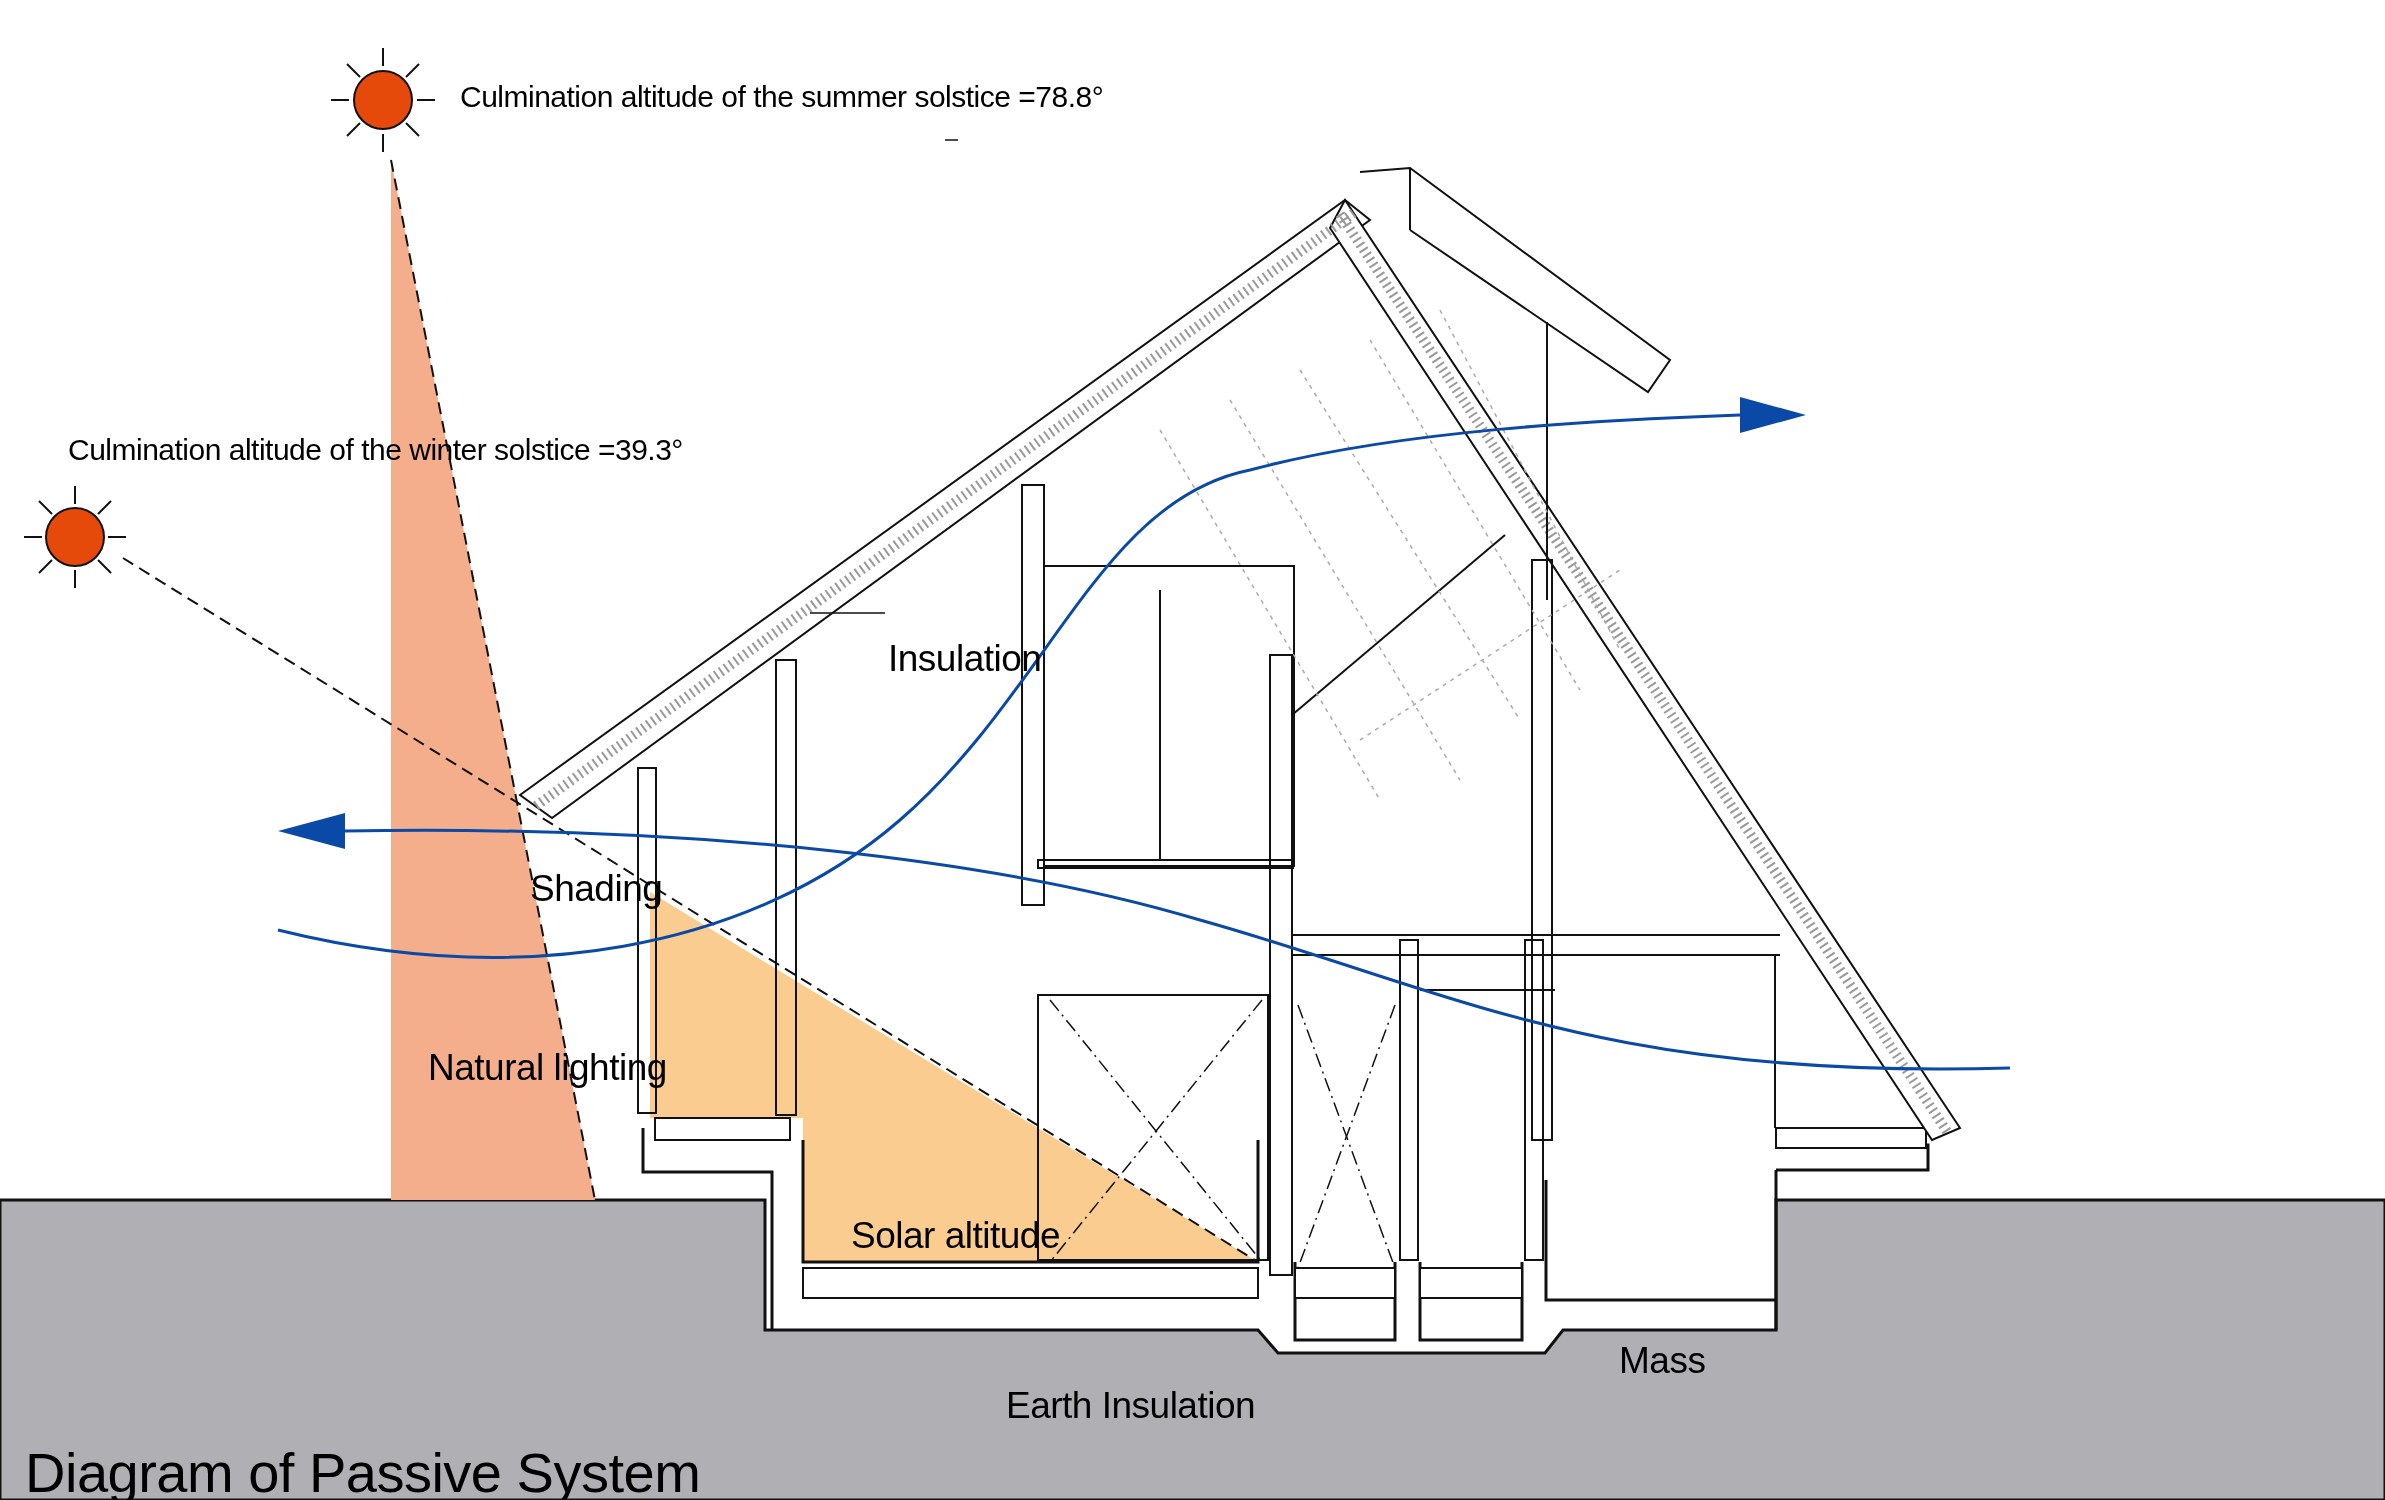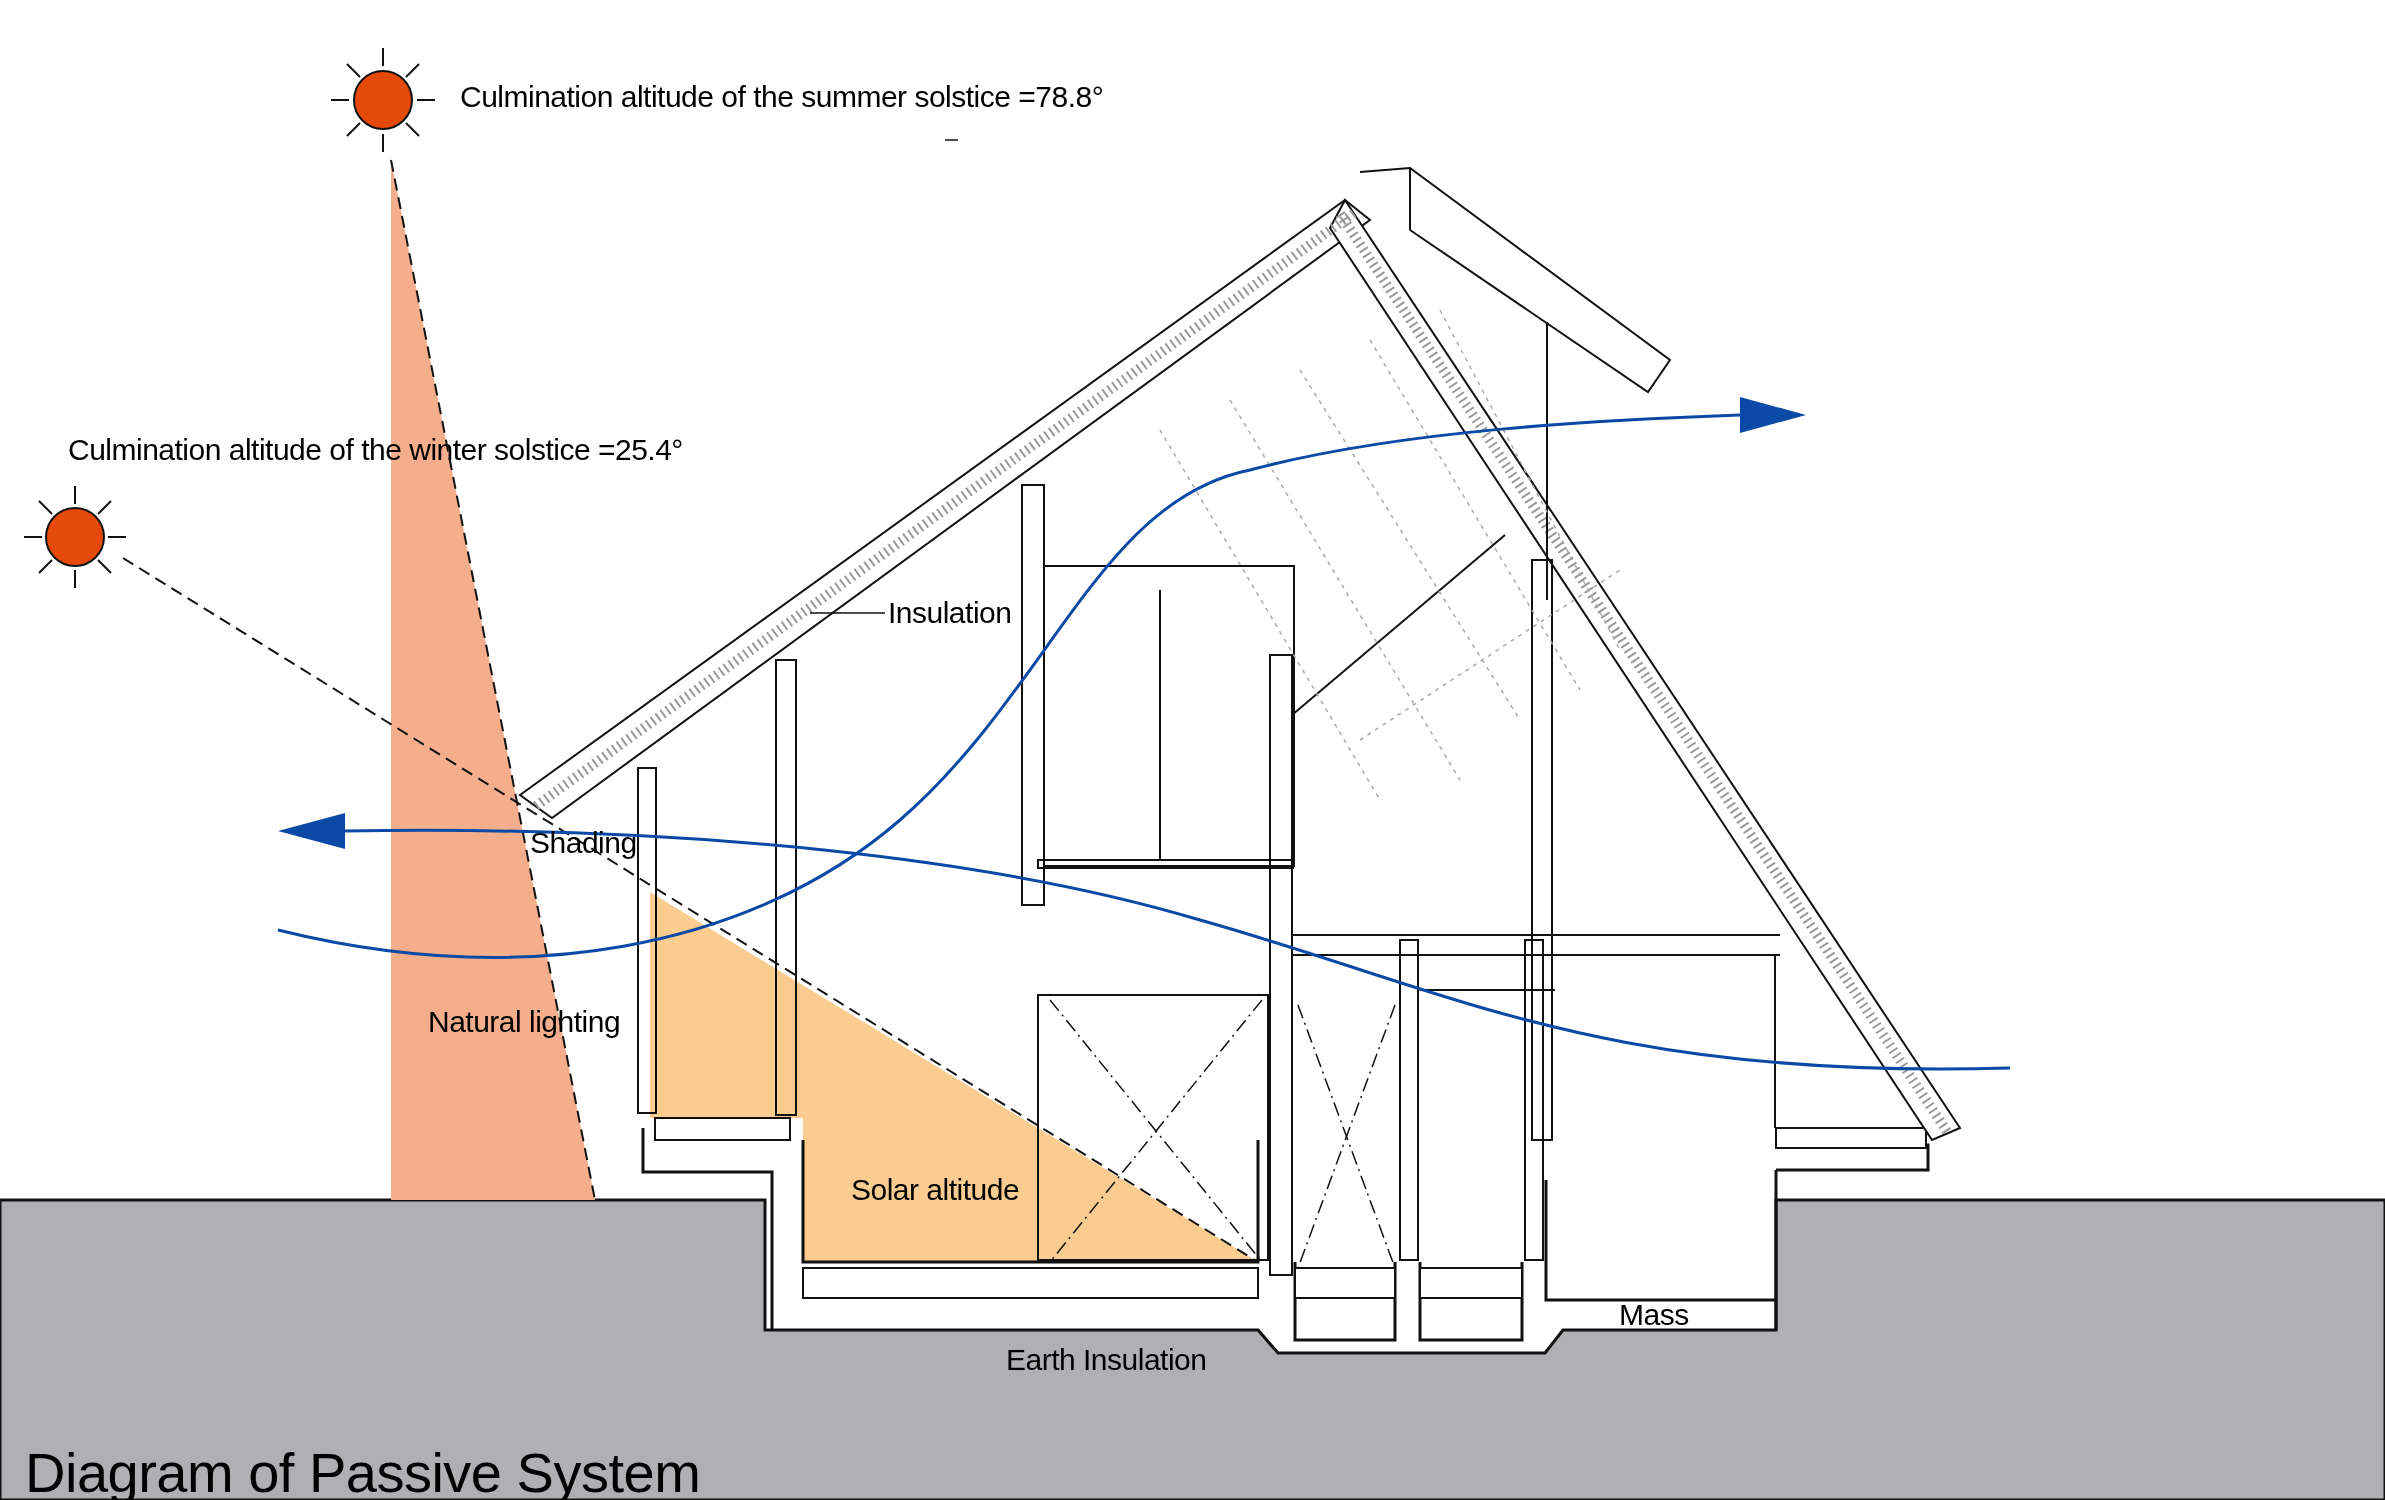--- a/index.html
+++ b/index.html
@@ -1,19 +1,19 @@
 <!DOCTYPE html>
 <html><head>
 <meta charset="utf-8">
 <style>
   html, body { margin: 0; padding: 0; background: #ffffff; }
   body { width: 2385px; height: 1500px; overflow: hidden; position: relative; font-family: "Liberation Sans", sans-serif; }
   #diagram { position: absolute; left: 0; top: 0; width: 2385px; height: 1500px; }
   .lbl { position: absolute; color: #000000; font-family: "Liberation Sans", sans-serif; white-space: nowrap; letter-spacing: -0.5px; }
-  .lbl-md { font-size: 30px; }
+  .lbl-md { font-size: 37px; margin-top: 42px; }
   .lbl-title { font-size: 56px; }
   .lbl-top { font-size: 30px; }
 </style>
 </head>
 <body>
 
 <svg id="diagram" viewBox="0 0 2385 1500" xmlns="http://www.w3.org/2000/svg">
 
   <g>
     <path d="M0,1200 L765,1200 L765,1330 L1258,1330 L1278,1353 L1545,1353 L1563,1330 L1776,1330 L1776,1200 L2385,1200 L2385,1500 L0,1500 Z" fill="#B0AFB3" stroke="#111" stroke-width="3"></path>
@@ -116,20 +116,20 @@
       <line x1="98" y1="560" x2="111" y2="573"></line>
     <line x1="111" y1="501" x2="98" y2="514"></line>
       <line x1="39" y1="573" x2="52" y2="560"></line>
     <circle cx="75" cy="537" r="29" fill="#E64A0A"></circle>
   </g>
   <line x1="810" y1="613" x2="885" y2="613" stroke="#111" stroke-width="1.5"></line>
   <line x1="945" y1="140" x2="958" y2="140" stroke="#111" stroke-width="1.5"></line>
 </svg>
 
 <div class="lbl lbl-top" style="left:460px; top:80px;">Culmination altitude of the summer solstice =78.8°</div>
-<div class="lbl lbl-top" style="left:68px; top:433px;">Culmination altitude of the winter solstice =25.4°</div>
+<div class="lbl lbl-top" style="left:68px; top:433px;">Culmination altitude of the winter solstice =39.3°</div>
 <div class="lbl lbl-md" style="left:888px; top:596px;">Insulation</div>
 <div class="lbl lbl-md" style="left:530px; top:826px;">Shading</div>
 <div class="lbl lbl-md" style="left:428px; top:1005px;">Natural lighting</div>
 <div class="lbl lbl-md" style="left:851px; top:1173px;">Solar altitude</div>
 <div class="lbl lbl-md" style="left:1006px; top:1343px;">Earth Insulation</div>
 <div class="lbl lbl-md" style="left:1619px; top:1298px;">Mass</div>
 <div class="lbl lbl-title" style="left:25px; top:1440px;">Diagram of Passive System</div>
 
 </body></html>

